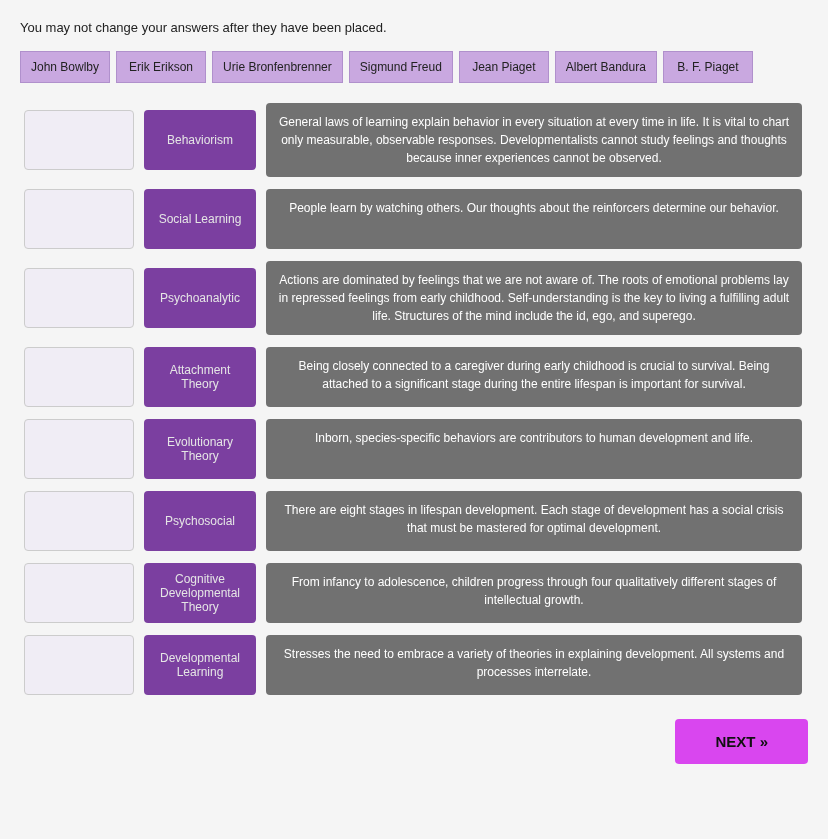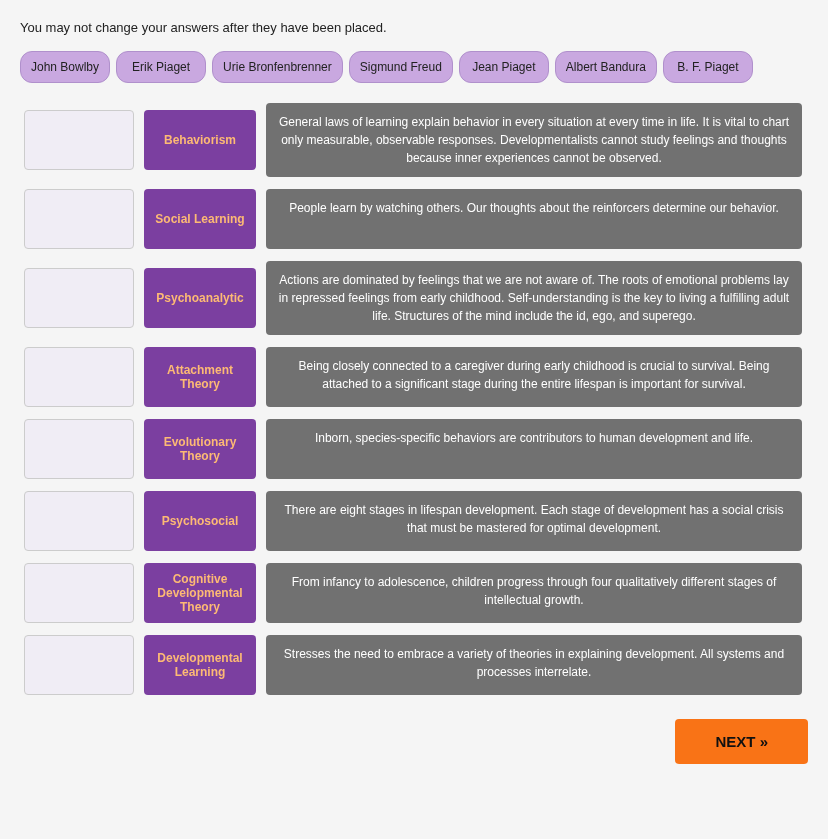--- a/index.html
+++ b/index.html
@@ -17,21 +17,21 @@
     .names-row {
       display: flex;
       gap: 6px;
       margin-bottom: 16px;
       flex-wrap: wrap;
     }
     .name-chip {
       background: #c9a8e0;
       color: #222;
       border: 1px solid #b090cc;
-      border-radius: 12px;
+      border-radius: 0;
       padding: 8px 10px;
       min-width: 90px;
       text-align: center;
       font-size: 12px;
       cursor: grab;
     }
     .theories-table {
       width: 100%;
       border-collapse: collapse;
     }
@@ -50,26 +50,26 @@
       border: 1px solid #ccc;
       border-radius: 4px;
     }
     .theory-label-cell {
       width: 120px;
       padding: 4px;
       vertical-align: middle;
     }
     .theory-label {
       background: #7b3fa0;
-      color: #fdba74;
+      color: #e5e5e5;
       border-radius: 4px;
       padding: 8px 6px;
       text-align: center;
       font-size: 12px;
-      font-weight: bold;
+      font-weight: normal;
       min-height: 60px;
       display: flex;
       align-items: center;
       justify-content: center;
     }
     .description-cell {
       padding: 4px 6px;
       vertical-align: middle;
       text-align: center;
     }
@@ -81,38 +81,38 @@
       font-size: 12px;
       line-height: 1.5;
       min-height: 60px;
     }
     .next-row {
       display: flex;
       justify-content: flex-end;
       margin-top: 16px;
     }
     .next-btn {
-      background: #f97316;
+      background: #d946ef;
       color: #111;
       border: none;
       border-radius: 4px;
       padding: 14px 40px;
       font-size: 15px;
       font-weight: bold;
       cursor: pointer;
     }
   </style>
 </head>
 <body>
 
 <p class="instruction">You may not change your answers after they have been placed.</p>
 
 <div class="names-row">
 <div class="name-chip">John Bowlby</div>
-    <div class="name-chip">Erik Piaget</div>
+    <div class="name-chip">Erik Erikson</div>
     <div class="name-chip">Urie Bronfenbrenner</div>
     <div class="name-chip">Sigmund Freud</div>
     <div class="name-chip">Jean Piaget</div>
     <div class="name-chip">Albert Bandura</div>
     <div class="name-chip">B. F. Piaget</div>
   </div>
 
 <table class="theories-table">
   <tbody id="theories-body">
   <tr>

